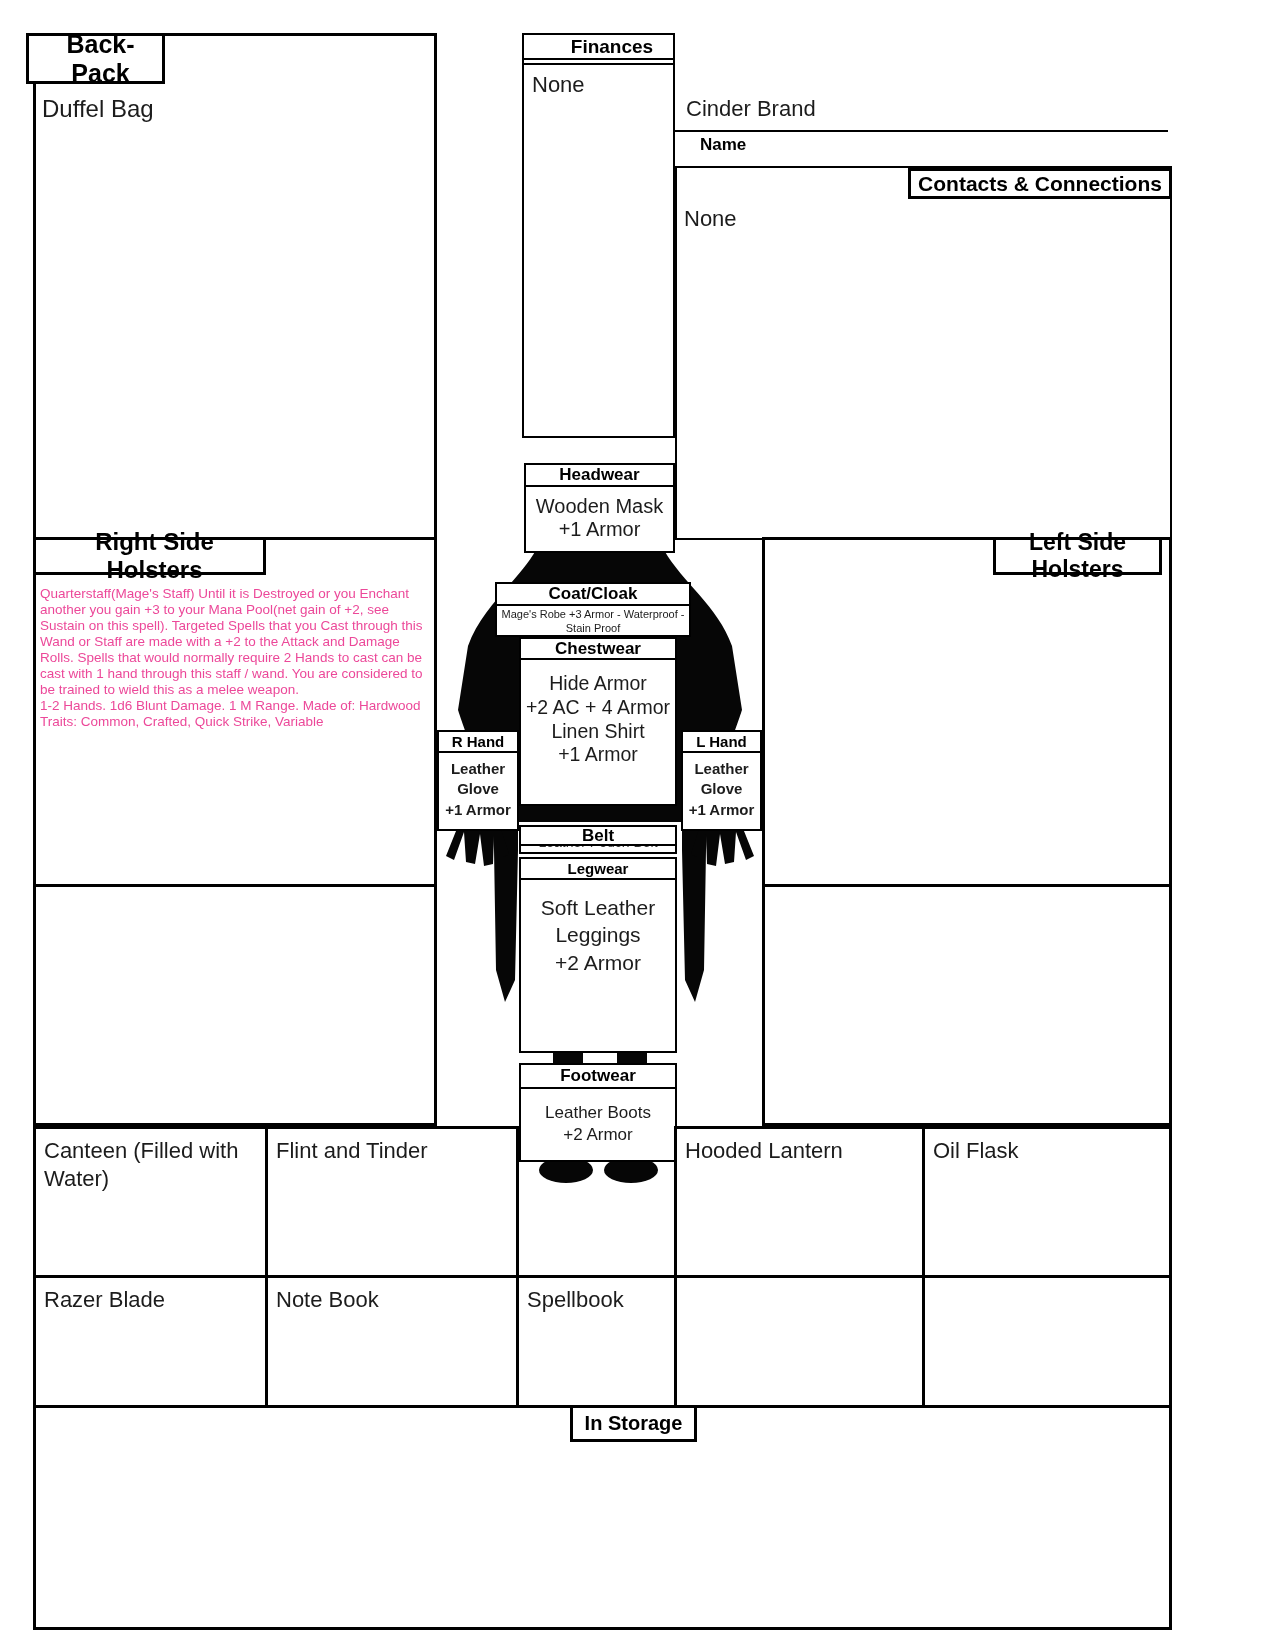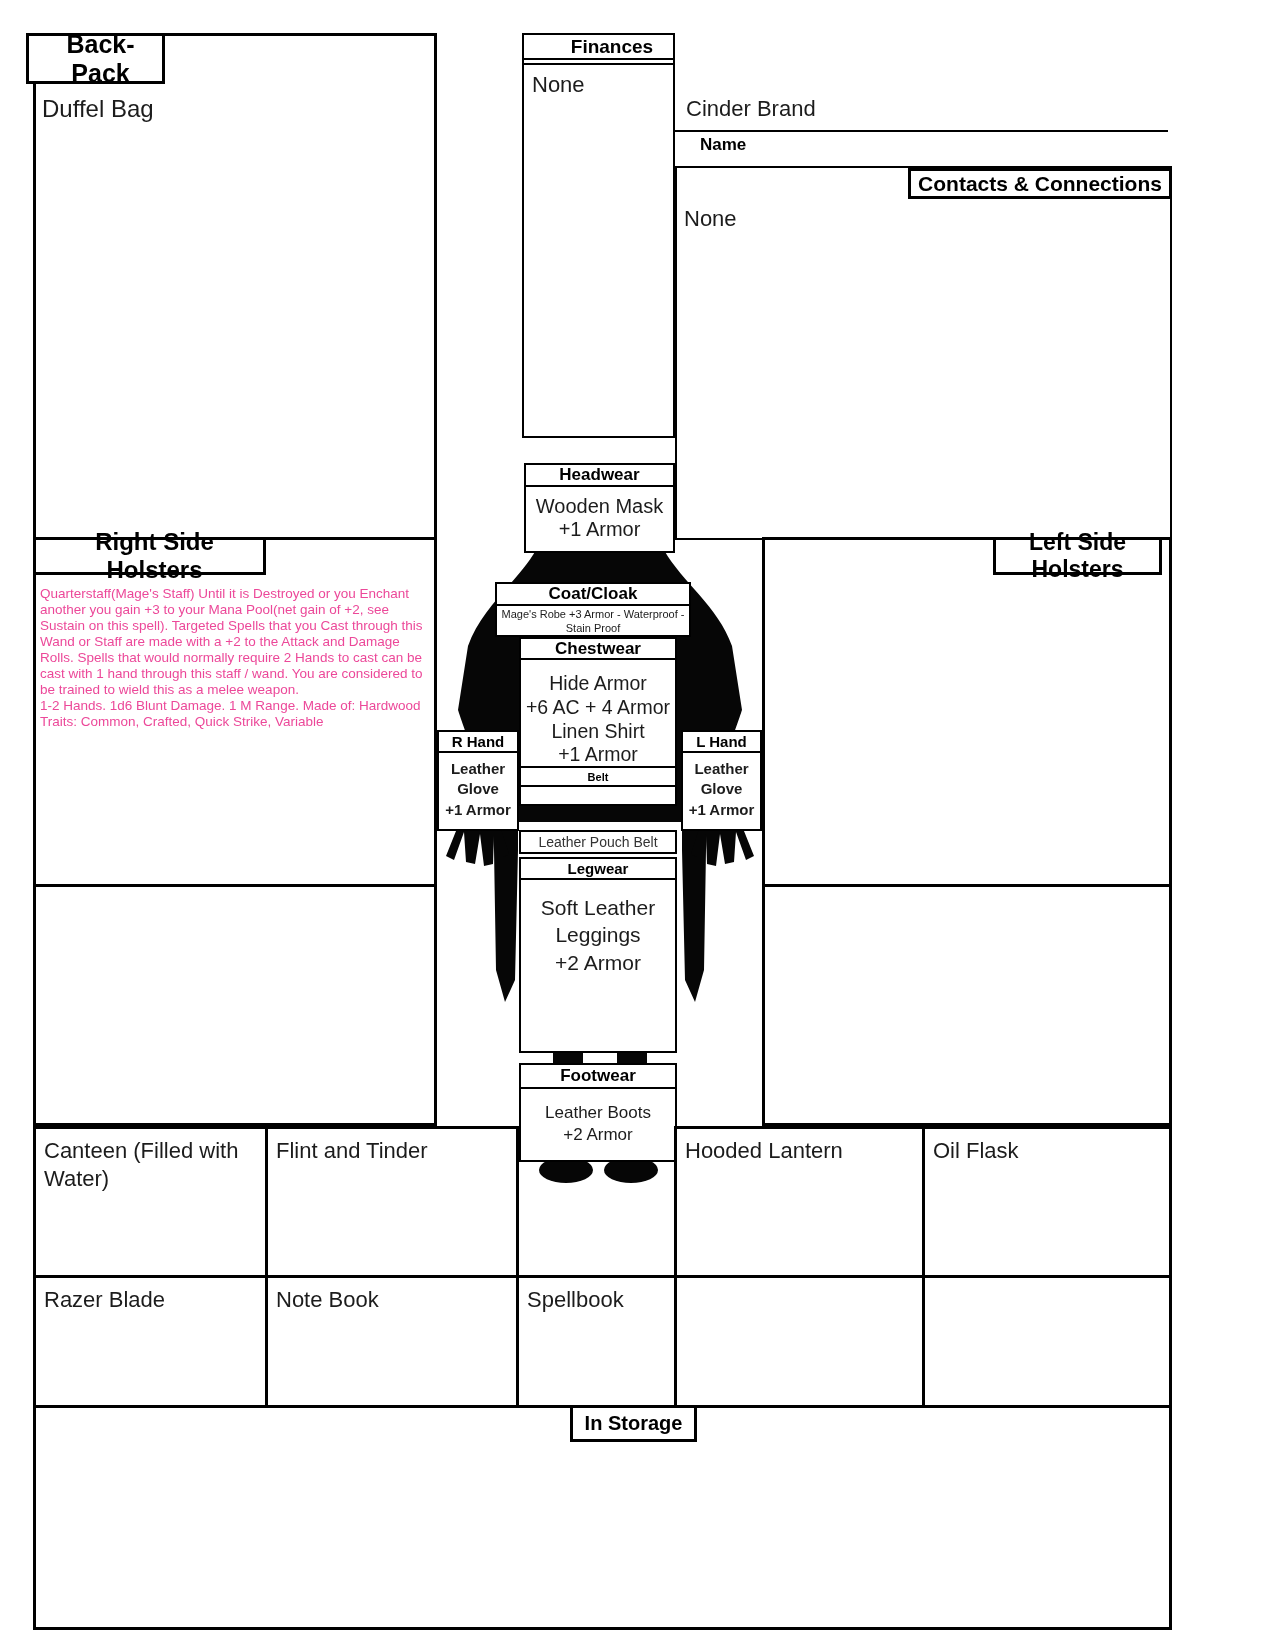--- a/index.html
+++ b/index.html
@@ -71,35 +71,35 @@
 
   <div class="box b2 hdr" style="left:524px;top:463px;width:151px;height:24px;font-size:17px;">Headwear</div>
   <div class="box b2 val" style="left:524px;top:485px;width:151px;height:68px;font-size:20px;padding-top:8px;">Wooden Mask
 +1 Armor</div>
 
   <div class="box b2 hdr" style="left:495px;top:582px;width:196px;height:24px;font-size:17px;">Coat/Cloak</div>
   <div class="box b2 val" style="left:495px;top:604px;width:196px;height:33px;font-size:11px;padding:2px 3px;line-height:1.25;">Mage's Robe +3 Armor - Waterproof - Stain Proof</div>
 
   <div class="box b2 hdr" style="left:519px;top:637px;width:158px;height:23px;font-size:17px;">Chestwear</div>
   <div class="box b2 val" style="left:519px;top:658px;width:158px;height:148px;font-size:19.5px;padding-top:12px;line-height:1.22;">Hide Armor
-+6 AC + 4 Armor
++2 AC + 4 Armor
 Linen Shirt
 +1 Armor</div>
 
   <div class="box b2 hdr" style="left:437px;top:730px;width:82px;height:23px;font-size:15px;">R Hand</div>
   <div class="box b2 val" style="left:437px;top:751px;width:82px;height:80px;font-size:15px;font-weight:bold;padding-top:6px;line-height:1.35;">Leather
 Glove
 +1 Armor</div>
 
   <div class="box b2 hdr" style="left:681px;top:730px;width:81px;height:23px;font-size:15px;">L Hand</div>
   <div class="box b2 val" style="left:681px;top:751px;width:81px;height:80px;font-size:15px;font-weight:bold;padding-top:6px;line-height:1.35;">Leather
 Glove
 +1 Armor</div>
 
-  <div class="box b2 hdr" style="left:519px;top:766px;width:158px;height:21px;font-size:11px;">Belt</div>
+  <div class="box b2 hdr" style="left:519px;top:825px;width:158px;height:21px;font-size:17px;">Belt</div>
   <div class="box b2 val" style="left:519px;top:830px;width:158px;height:24px;font-size:14px;color:#333;padding-top:2px;">Leather Pouch Belt</div>
 
   <div class="box b2 hdr" style="left:519px;top:857px;width:158px;height:23px;font-size:15px;">Legwear</div>
   <div class="box b2 val" style="left:519px;top:878px;width:158px;height:175px;font-size:21px;padding-top:14px;line-height:1.3;">Soft Leather
 Leggings
 +2 Armor</div>
 
   <div class="box b2 hdr" style="left:519px;top:1063px;width:158px;height:26px;font-size:17px;">Footwear</div>
   <div class="box b2 val" style="left:519px;top:1087px;width:158px;height:75px;font-size:17px;padding-top:13px;line-height:1.3;">Leather Boots
 +2 Armor</div>

